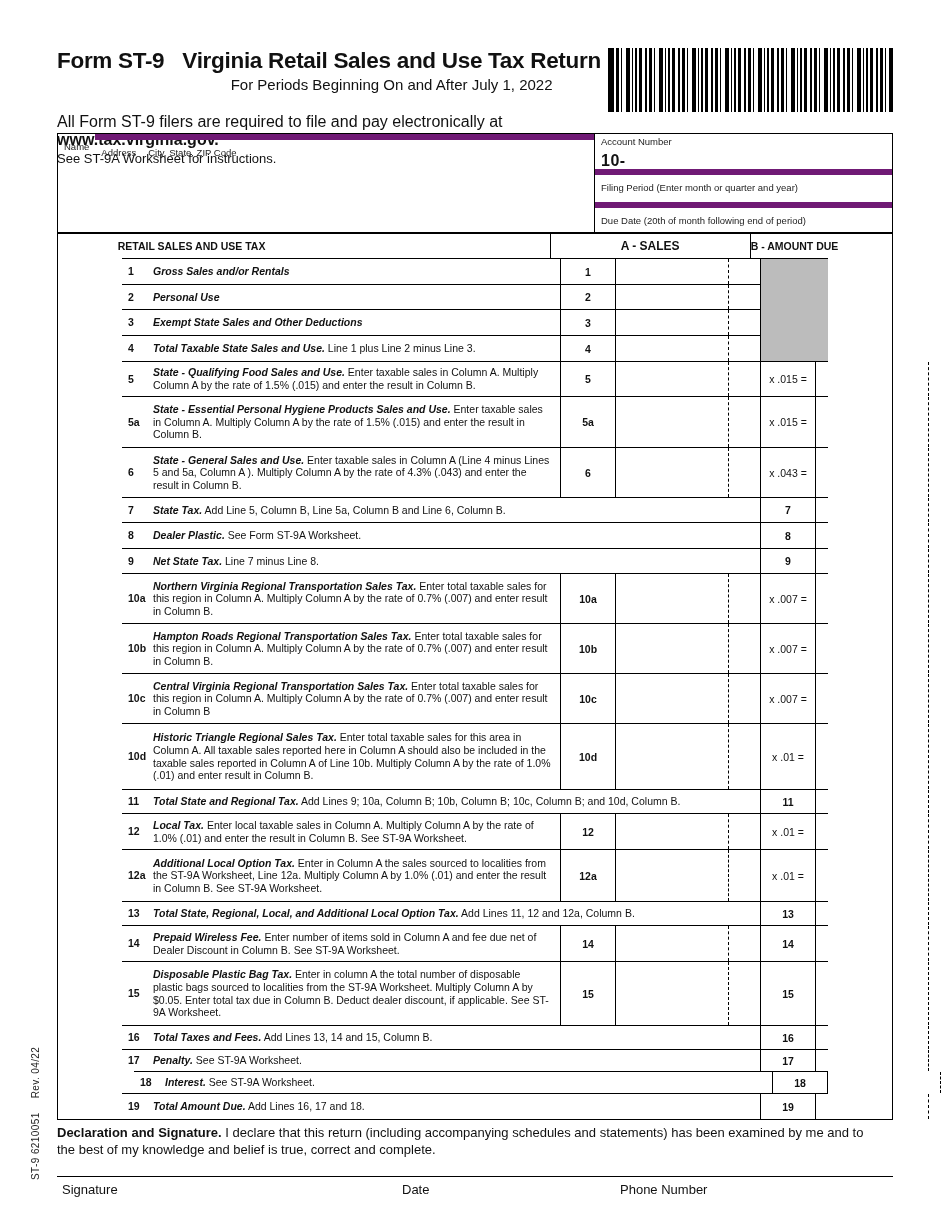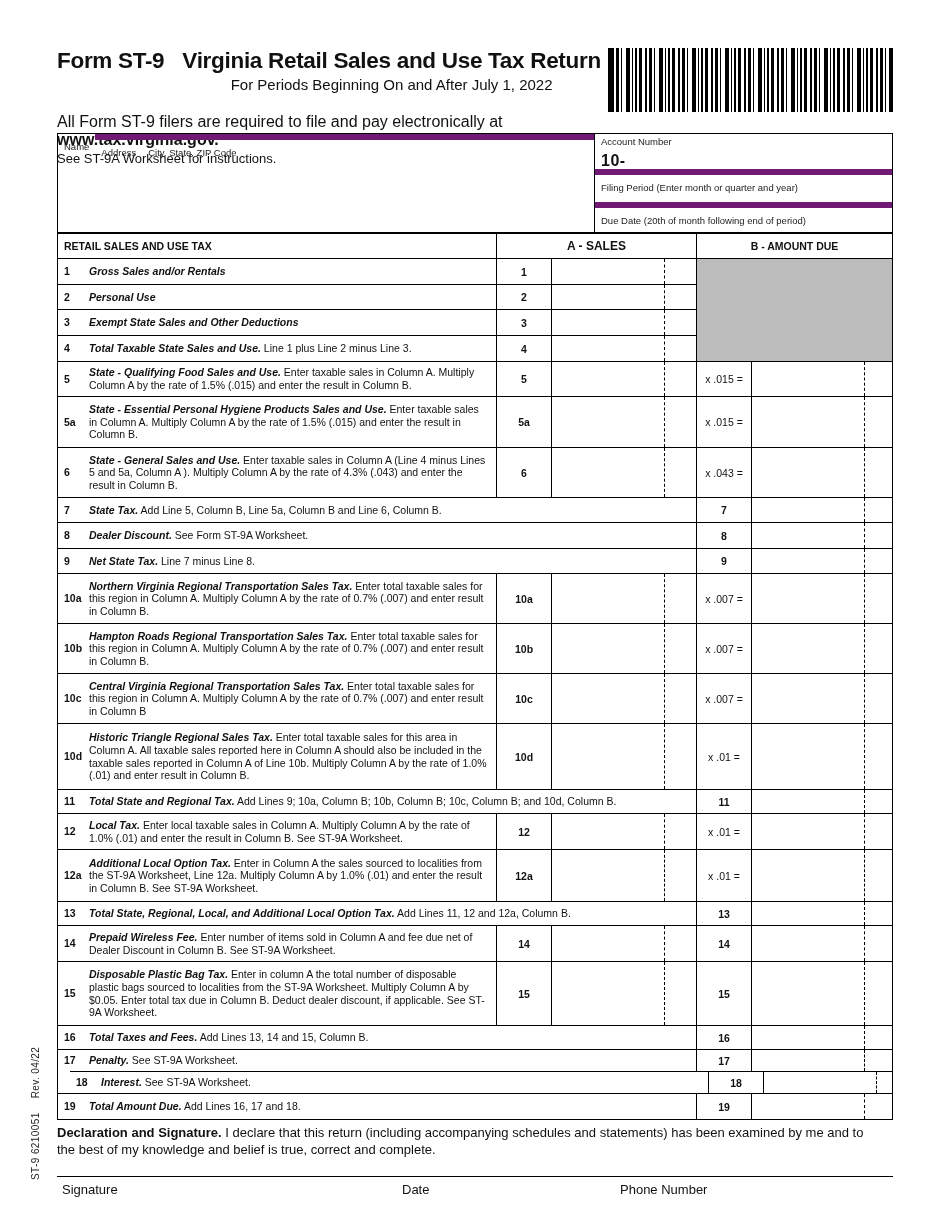--- a/index.html
+++ b/index.html
@@ -48,21 +48,21 @@
   .info-left .irow.r3 { flex:1; }
   .info-right .irow.r1 { height:35px; }
   .info-right .irow.r2 { height:33px; }
   .info-right .irow.r3 { flex:1; }
   .flabel { font-size:9.5px; color:#222; }
   .acct-val { font-size:16px; font-weight:bold; margin-top:5px; letter-spacing:0.5px; }
 
   
   .taxtable {
     position:absolute; left:57px; top:233px; width:836px;
-    border:1.5px solid #000; display:flex; flex-direction:column; background:#fff;
+    border:1.5px solid #000; display:flex; flex-direction:column; background:#fff;align-items:center;
   }
   .trow { display:flex; align-items:stretch; }
   .cell { border-left:1px solid #000; border-top:1px solid #000; position:relative; }
   .cell.cfirst { border-left:none; }
   .hrow .cell { border-top:none; }
 
   .hrow { height:24px; }
   .h-desc { width:438px; display:flex; align-items:center; padding-left:6px;
             font-size:10.5px; font-weight:bold; }
   .h-a { width:200px; display:flex; align-items:center; justify-content:center;
@@ -231,21 +231,21 @@
           <div class="cell cfirst c-desc wide">
             <span class="rownum">7</span>
             <div class="desctext"><span class="bld">State Tax.</span><span> Add Line 5, Column B, Line 5a, Column B and Line 6, Column B.</span></div>
           </div>
           <div class="cell c-num">7</div>
           <div class="cell c-amtb amt"></div>
         </div>
         <div class="trow" style="height: 26px;">
           <div class="cell cfirst c-desc wide">
             <span class="rownum">8</span>
-            <div class="desctext"><span class="bld">Dealer Discount.</span><span> See Form ST-9A Worksheet.</span></div>
+            <div class="desctext"><span class="bld">Dealer Plastic.</span><span> See Form ST-9A Worksheet.</span></div>
           </div>
           <div class="cell c-num">8</div>
           <div class="cell c-amtb amt"></div>
         </div>
         <div class="trow" style="height: 25px;">
           <div class="cell cfirst c-desc wide">
             <span class="rownum">9</span>
             <div class="desctext"><span class="bld">Net State Tax.</span><span> Line 7 minus Line 8.</span></div>
           </div>
           <div class="cell c-num">9</div>

